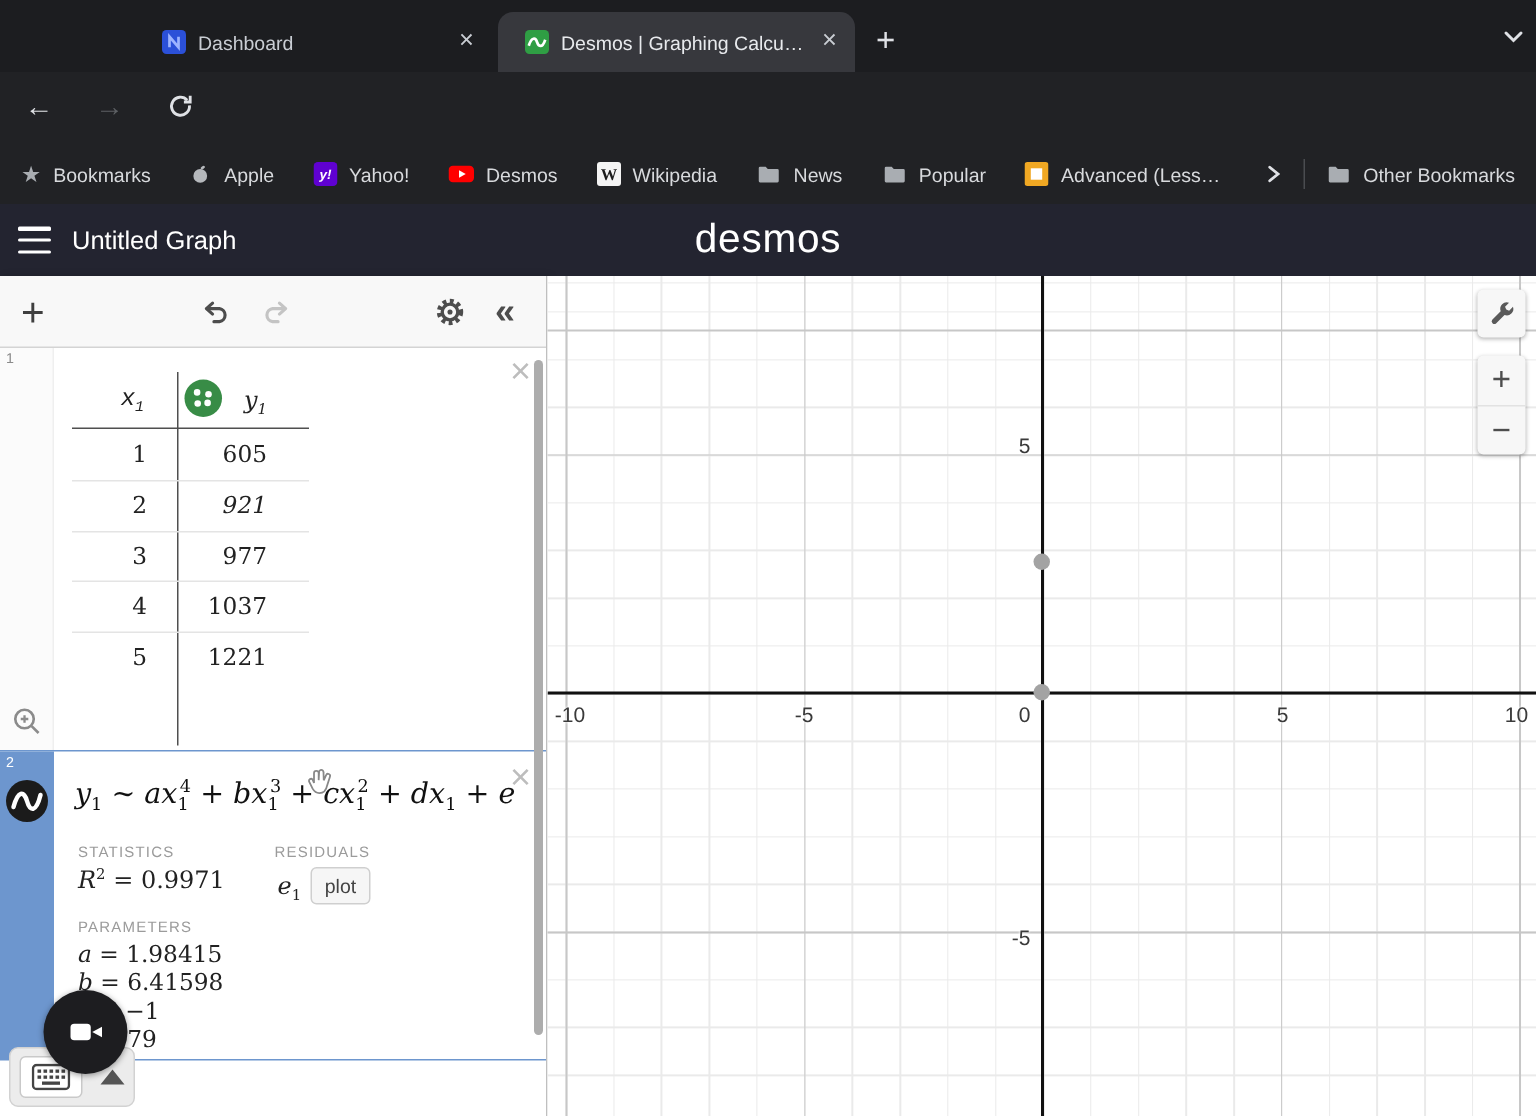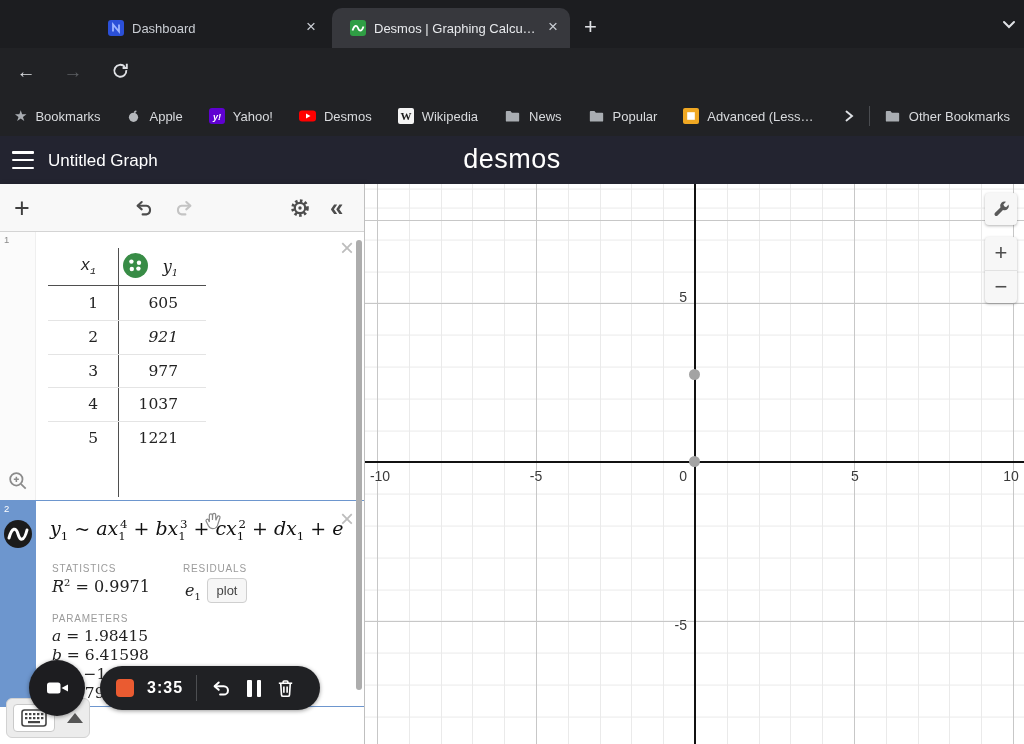--- a/index.html
+++ b/index.html
@@ -424,33 +424,14 @@
     <div class="kbd-up"></div>
   </div>
 
   <div class="cam-btn">
     <svg width="27" height="26" viewBox="0 0 26 26">
         <rect x="2.5" y="7.5" width="13.5" height="11" rx="2.5" fill="#fff"></rect>
         <path d="M17 13 L23.5 9.5 V16.5 L17 13 Z" fill="#fff"></path>
       </svg>
   </div>
 
-  <div class="rec-pill">
-    <div class="stop-sq"></div>
-    <div class="rec-time">3:35</div>
-    <div class="rec-div"></div>
-    <svg width="24" height="22" viewBox="0 0 24 24">
-        <path d="M5.5 10 H15 A4.6 4.6 0 0 1 15 19.2 H11" fill="none" stroke="#fff" stroke-width="2.2" stroke-linecap="round"></path>
-        <path d="M9.5 6 L5 10 L9.5 14" fill="none" stroke="#fff" stroke-width="2.2" stroke-linecap="round" stroke-linejoin="round"></path>
-      </svg>
-    <div class="pausebars">
-        <div></div>
-        <div></div>
-      </div>
-    <svg width="21" height="22" viewBox="0 0 22 22">
-        <path d="M4 6 H18" stroke="#fff" stroke-width="1.7"></path>
-        <path d="M8.5 6 V4.6 a1 1 0 0 1 1-1 h3 a1 1 0 0 1 1 1 V6" fill="none" stroke="#fff" stroke-width="1.7"></path>
-        <path d="M6 6 l.8 12.2 a1.6 1.6 0 0 0 1.6 1.5 h5.2 a1.6 1.6 0 0 0 1.6 -1.5 L16 6" fill="none" stroke="#fff" stroke-width="1.7"></path>
-        <path d="M9.3 9.5 V16 M12.7 9.5 V16" stroke="#fff" stroke-width="1.7"></path>
-      </svg>
-  </div>
 
 </div>
 
 </body></html>

